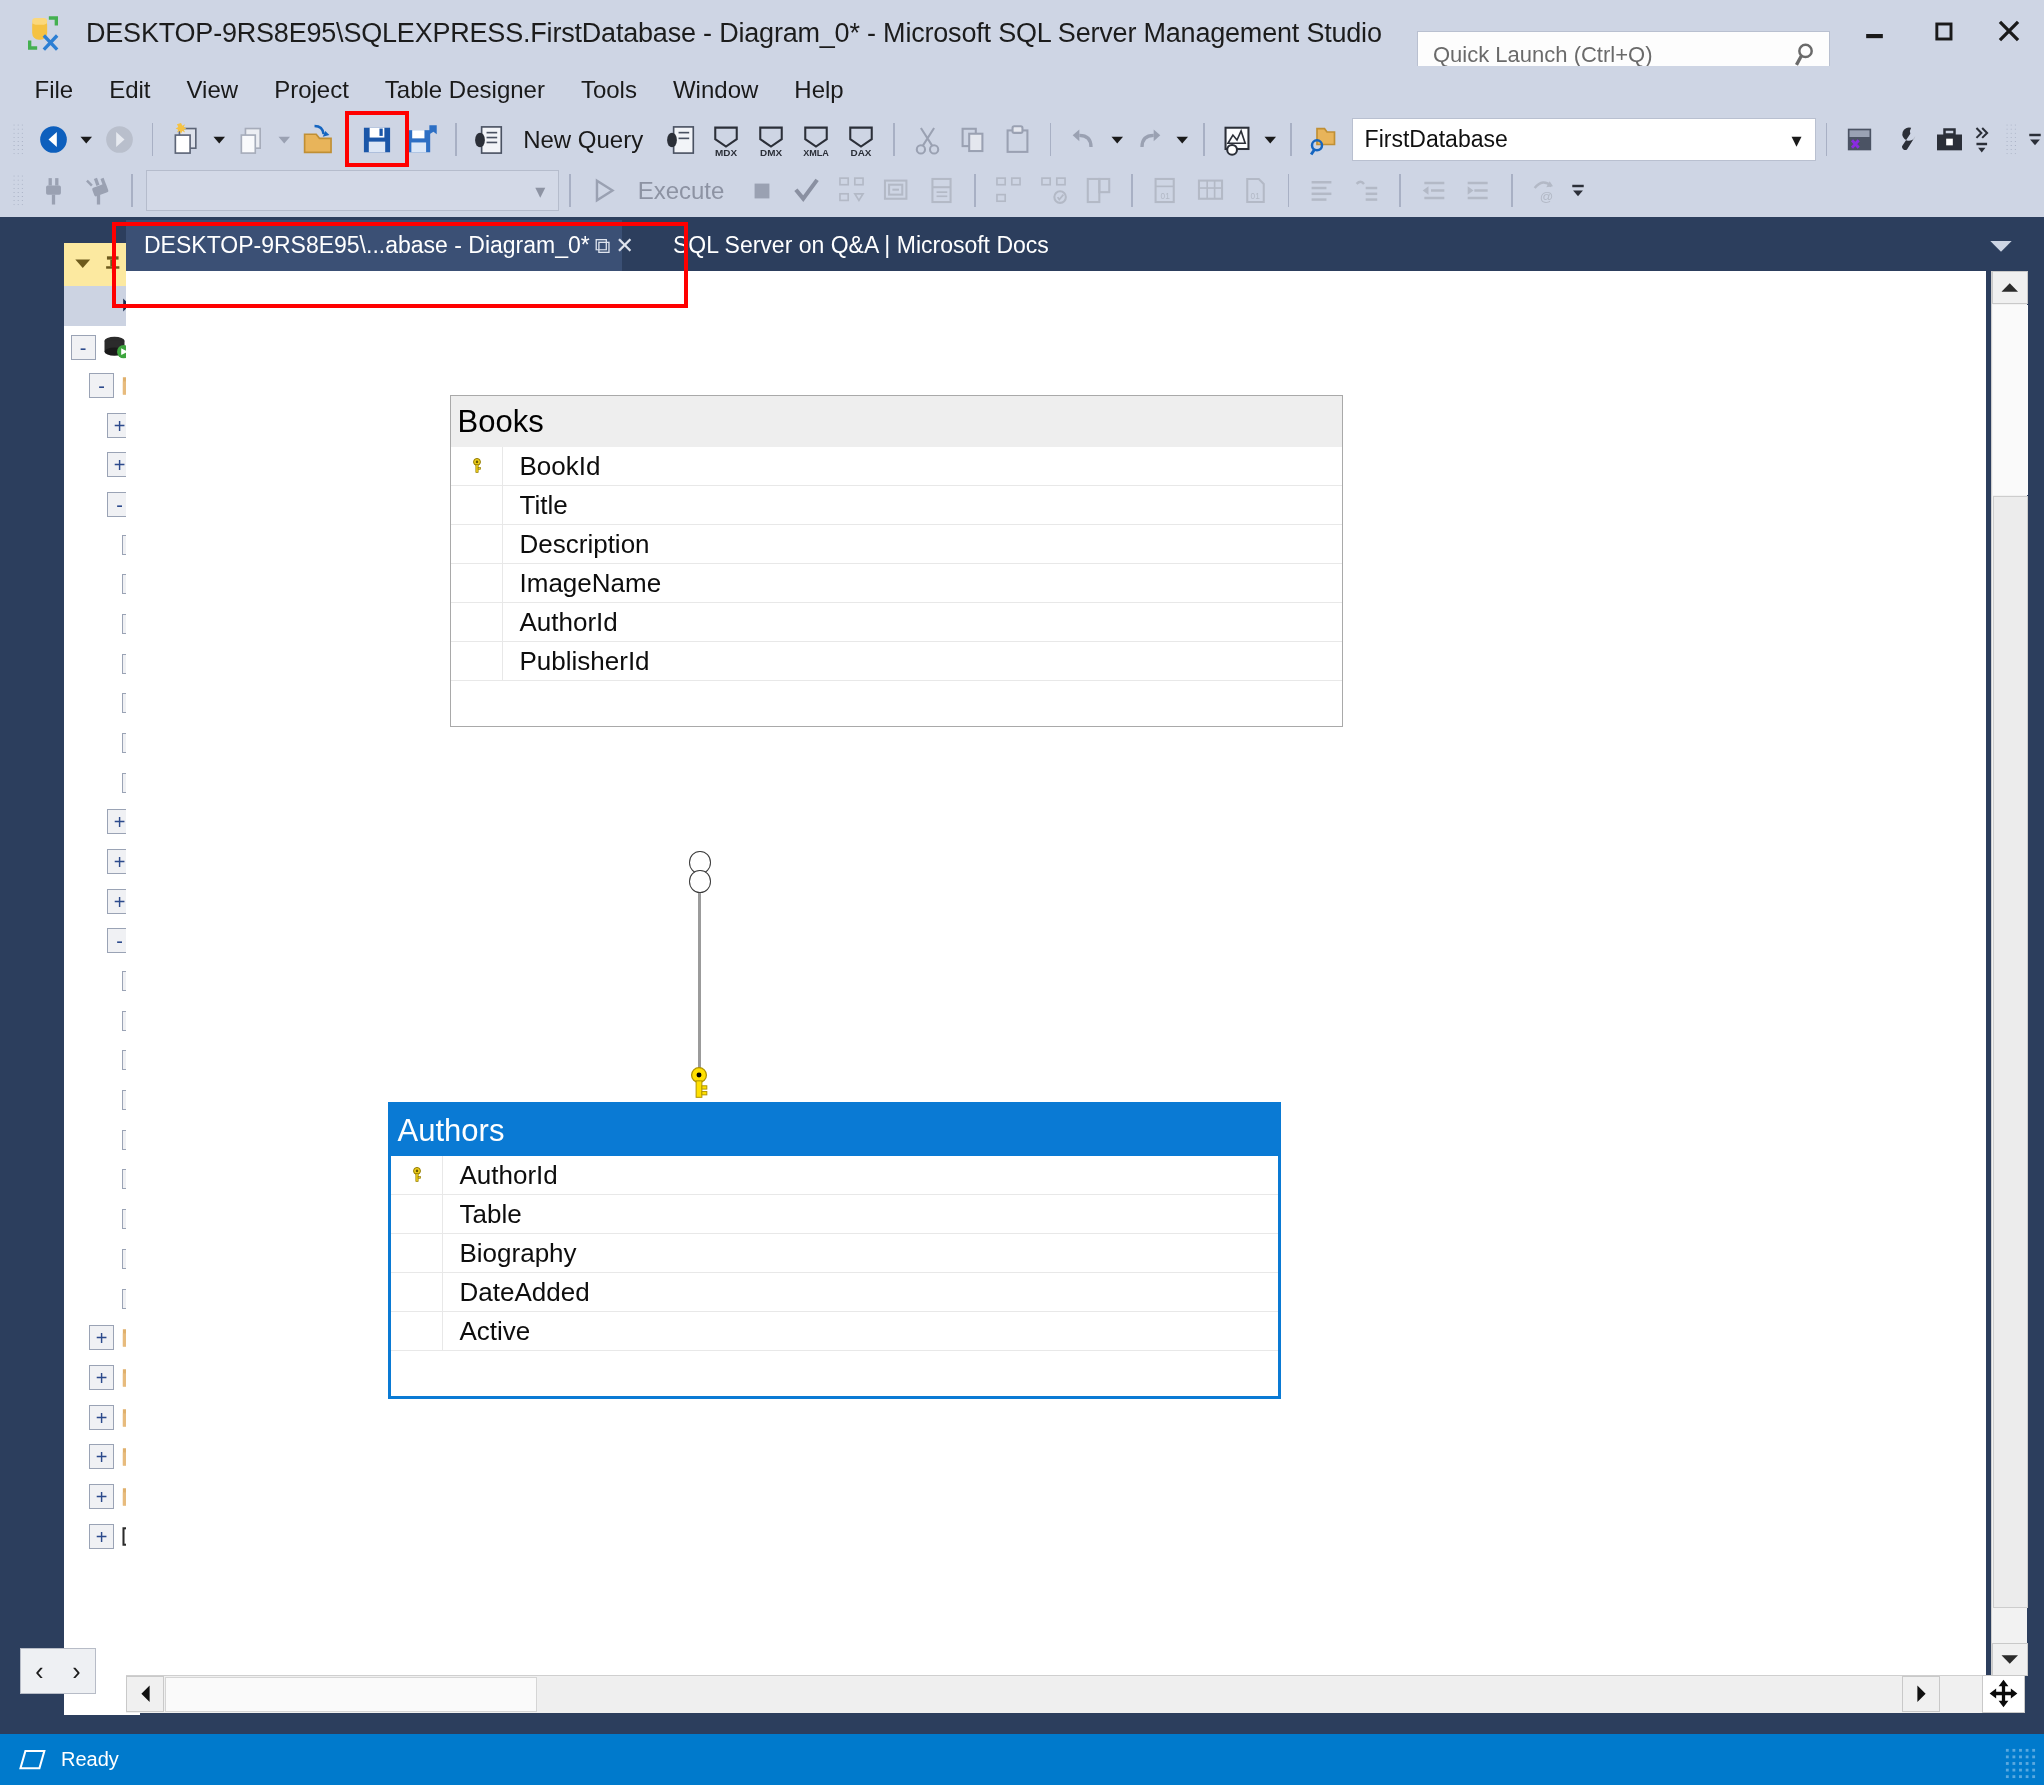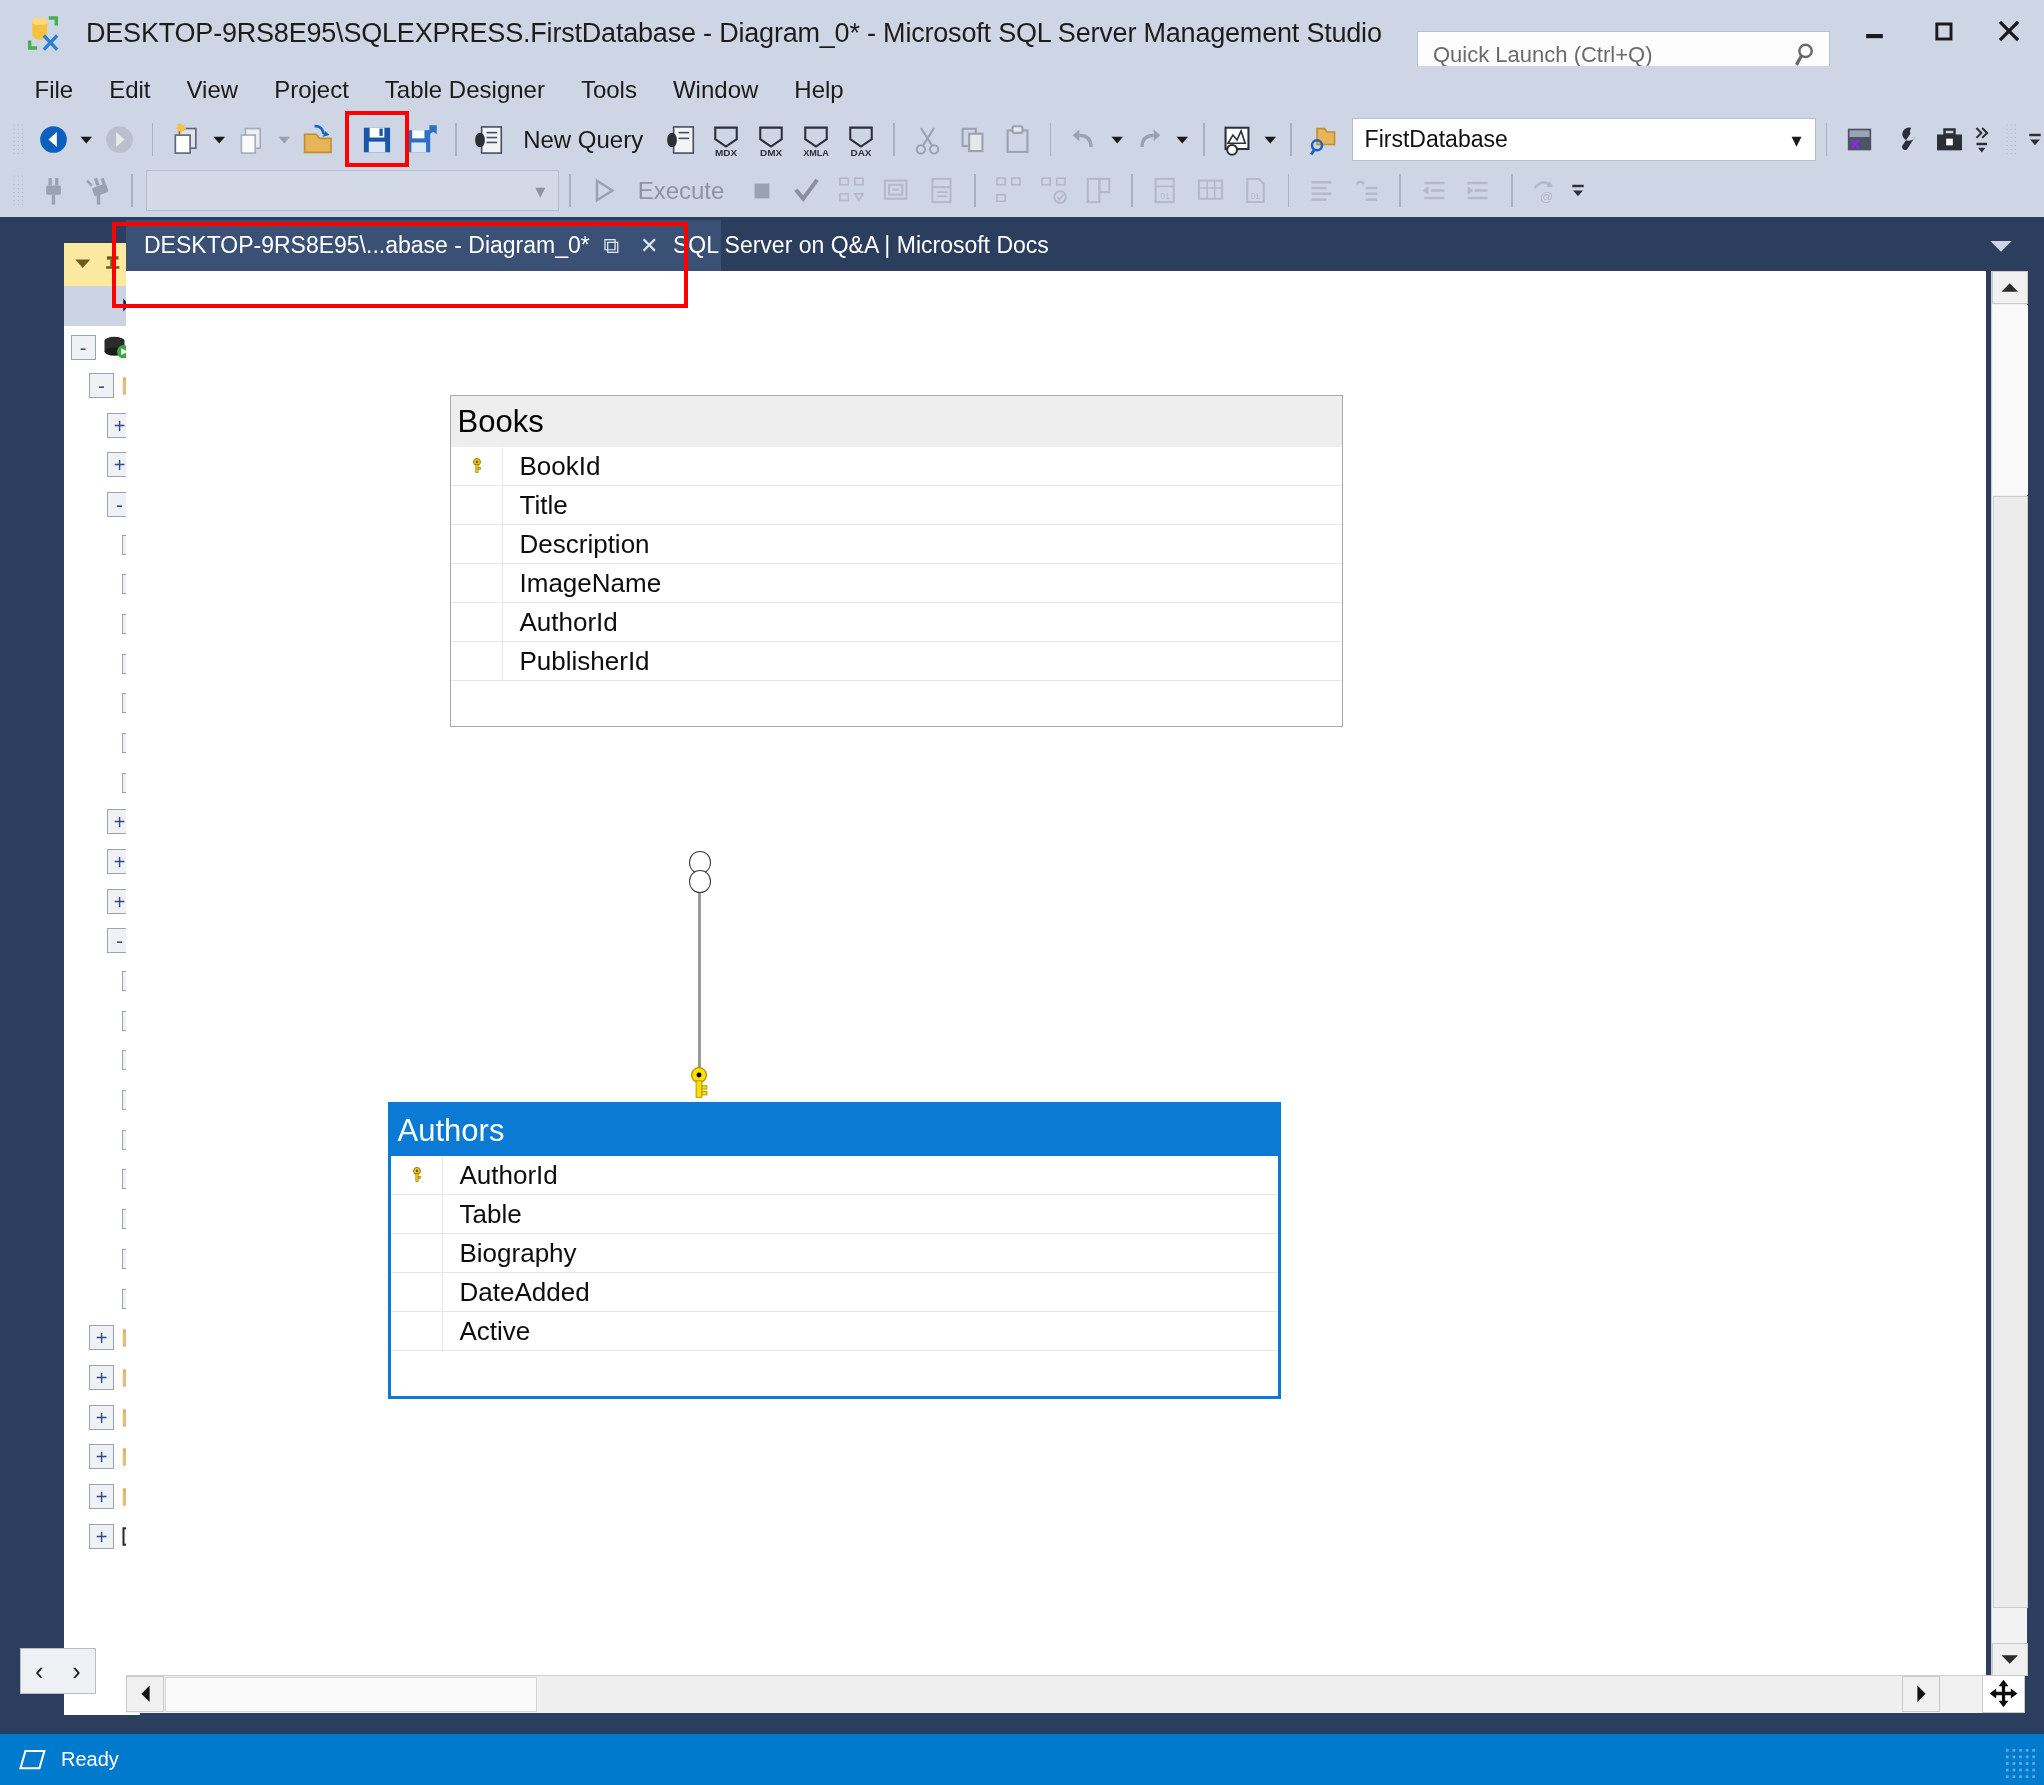--- a/index.html
+++ b/index.html
@@ -911,21 +911,21 @@
 
       <div class="dock-navbtns">
         <div>‹</div>
         <div>›</div>
       </div>
     </div>
 
     <div class="doc-area">
 
       <div class="tabstrip">
-        <div class="tab active" style="left:0; width:595px;">
+        <div class="tab active" style="left:0; width:496px;">
           <span class="t-title">DESKTOP-9RS8E95\...abase - Diagram_0*</span>
           <span class="t-pin">⧉</span>
           <span class="t-close">✕</span>
         </div>
         <div class="tab" style="left:529px;">
           <span class="t-title">SQL Server on Q&amp;A | Microsoft Docs</span>
         </div>
         <div class="tabstrip-caret">
           <svg width="28" height="20" viewBox="0 0 34 24">
               <path d="M4 6 L30 6 L17 19 Z" fill="#cdd5e4"></path>

